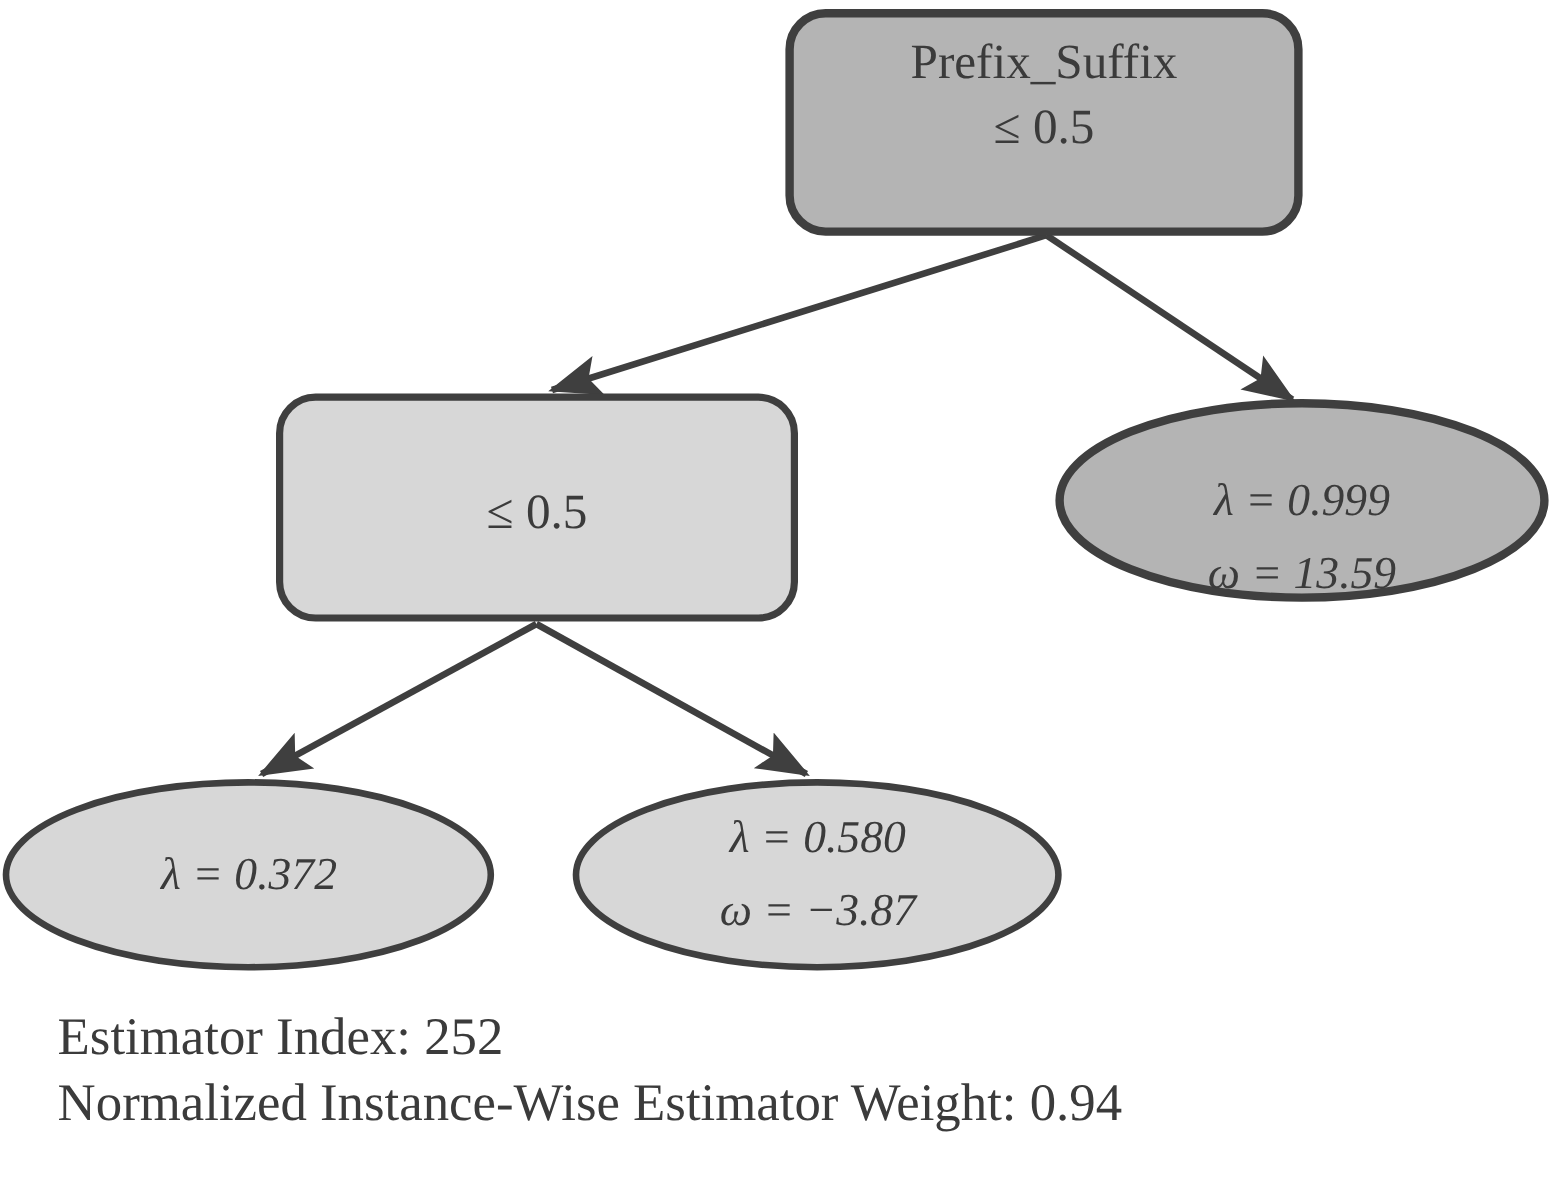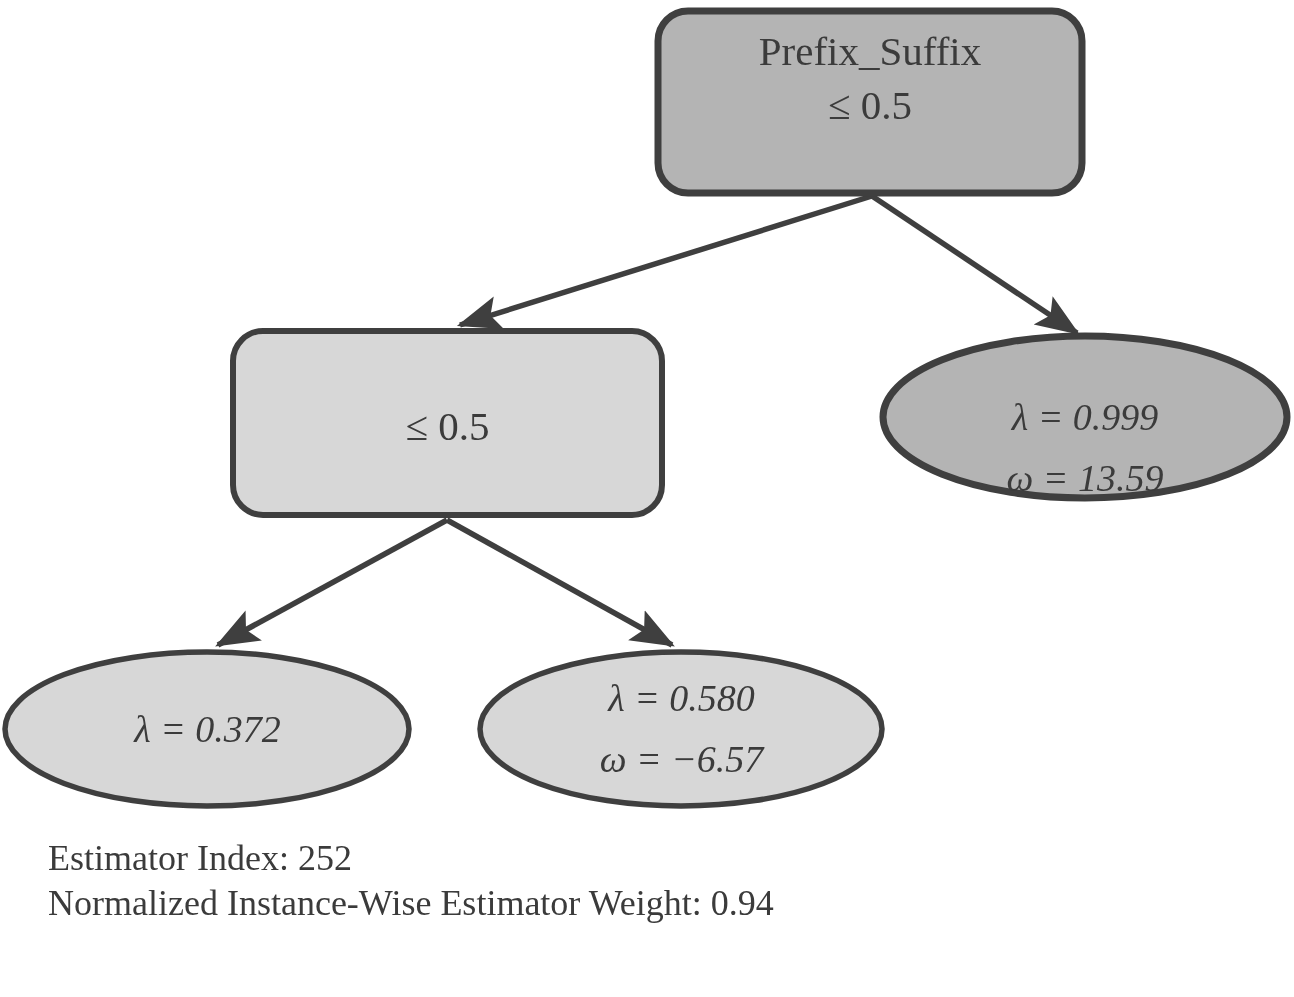--- a/index.html
+++ b/index.html
@@ -57,21 +57,21 @@
   #leaf-left-label   { left: 3px;   top: 650px; width: 409px; height: 158px; }
   #leaf-mid-label    { left: 478px; top: 650px; width: 407px; height: 158px; }
 
   #caption {
     position: absolute;
     left: 48px;
     top: 836px;
     width: 1220px;
   }
   #caption .cap-line {
-    font-size: 36px;
+    font-size: 44px;
     line-height: 1.26;
     color: #3b3b3b;
     white-space: nowrap;
   }
 </style>
 </head>
 <body>
 
 <div id="canvas">
 
@@ -115,21 +115,21 @@
     <span class="ln ln1 math-it">λ = 0.999</span>
     <span class="ln ln2 math-it">ω = 13.59</span>
   </div>
 
   <div class="node-label leaf-label" id="leaf-left-label">
     <span class="ln ln1 math-it">λ = 0.372</span>
   </div>
 
   <div class="node-label leaf-label" id="leaf-mid-label">
     <span class="ln ln1 math-it">λ = 0.580</span>
-    <span class="ln ln2 math-it">ω = −6.57</span>
+    <span class="ln ln2 math-it">ω = −3.87</span>
   </div>
 
   <div id="caption">
     <div class="cap-line">Estimator Index: 252</div>
     <div class="cap-line">Normalized Instance-Wise Estimator Weight: 0.94</div>
   </div>
 
 </div>
 
 </body></html>

